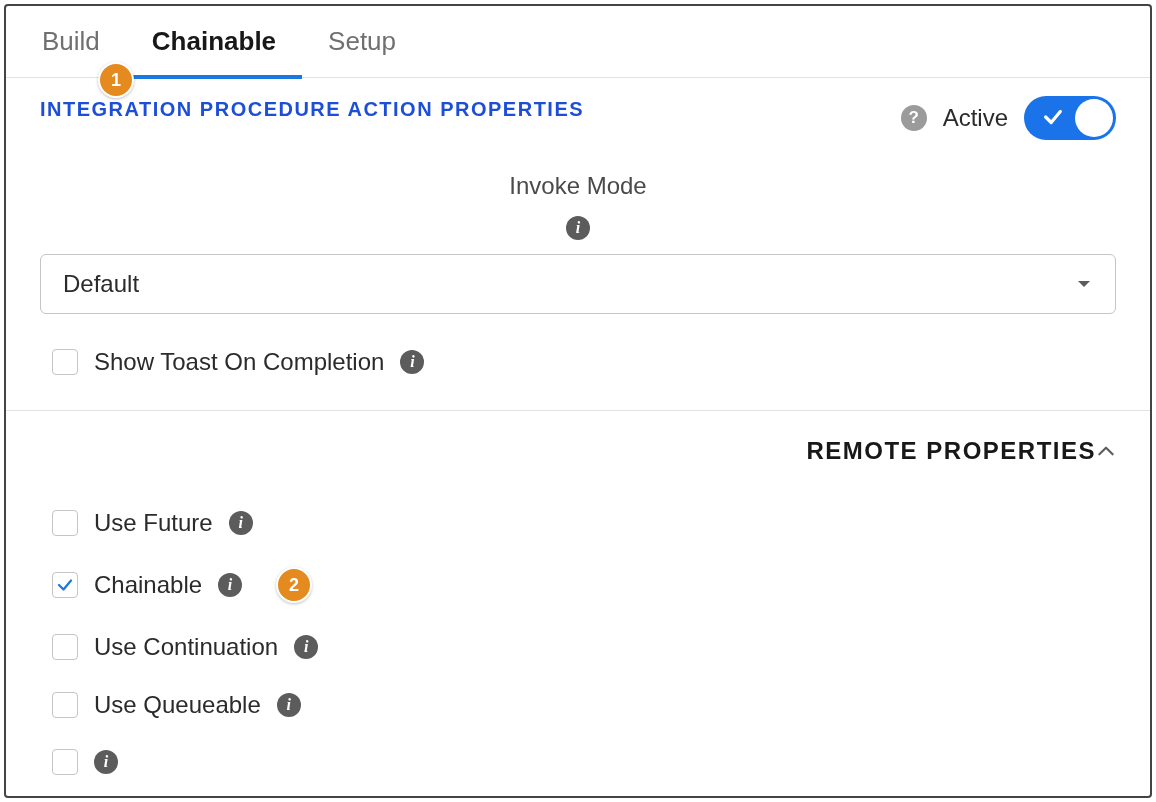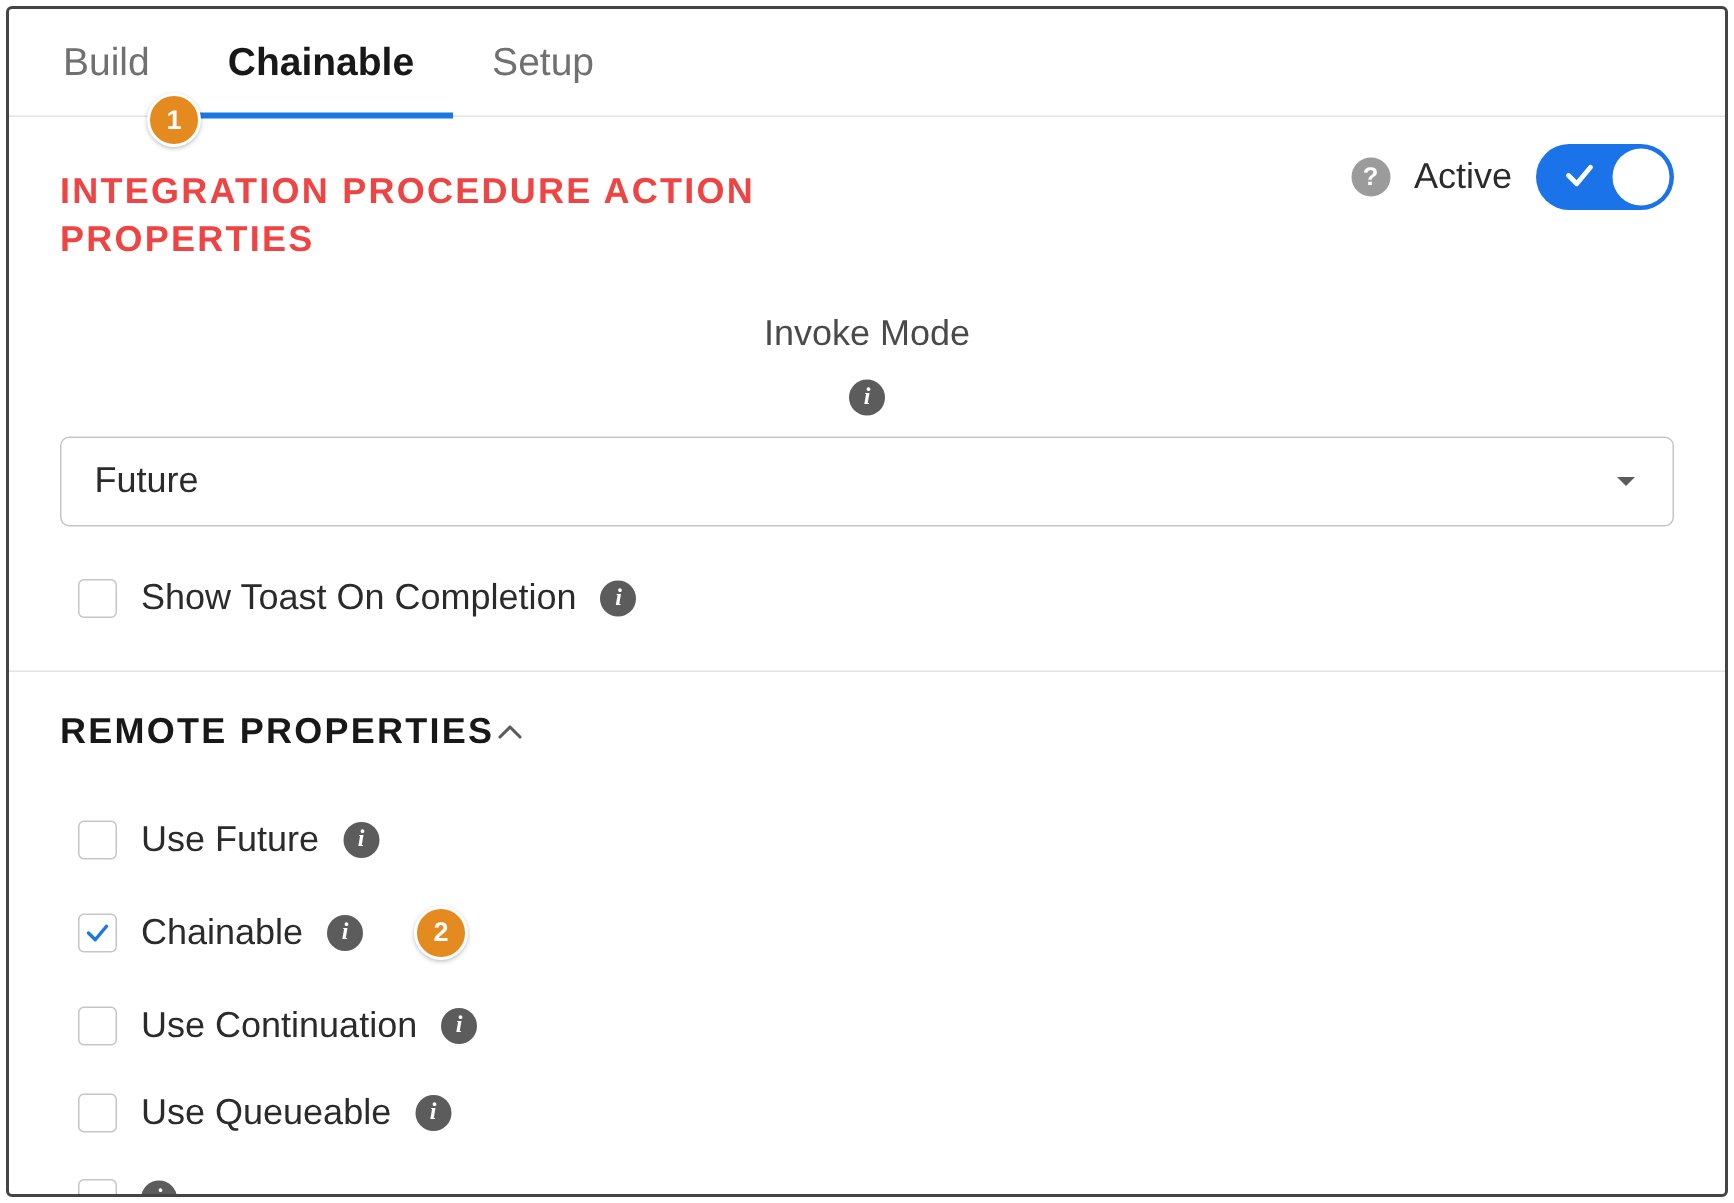--- a/index.html
+++ b/index.html
@@ -56,27 +56,26 @@
   }
 
   
   .header-row {
     display: flex;
     align-items: flex-start;
     justify-content: space-between;
     padding: 28px 34px 0 34px;
   }
   .section-title {
-    font-size: 24px;
+    font-size: 20px;
     font-weight: 800;
     letter-spacing: 1.5px;
     line-height: 1.35;
-    color: #ef4444;
+    color: #1d4ed8;
     max-width: 600px;
-    margin-top: 16px;
   }
 
   .active-group {
     display: flex;
     align-items: center;
     gap: 16px;
   }
   .active-label {
     font-size: 24px;
     color: #2b2b2b;
@@ -197,21 +196,21 @@
     cursor: pointer;
   }
 
   
   .remote-section {
     padding: 26px 34px 20px 34px;
   }
   .remote-header {
     display: flex;
     align-items: center;
-    justify-content: flex-start;
+    justify-content: flex-end;
     cursor: pointer;
   }
   .remote-title {
     font-size: 24px;
     font-weight: 800;
     letter-spacing: 1.5px;
     color: #181818;
   }
   .chev-up { width: 20px; height: 20px; }
   .remote-body { margin-top: 36px; }
@@ -261,21 +260,21 @@
           <div class="knob"></div>
         </div>
       </div>
     </div>
 
     <div class="field-label-row">
       <span class="field-label">Invoke Mode</span>
       <span class="info-icon round">i</span>
     </div>
     <div class="select">
-      <span>Future</span>
+      <span>Default</span>
       <svg class="chev-down" viewBox="0 0 24 24">
         <path d="M4 8 L12 16 L20 8 Z" fill="#5c5c5c"></path>
       </svg>
     </div>
 
     <div class="checkbox-row mt">
       <span class="cb">
         
       </span>
       <span class="cb-label">Show Toast On Completion</span>

